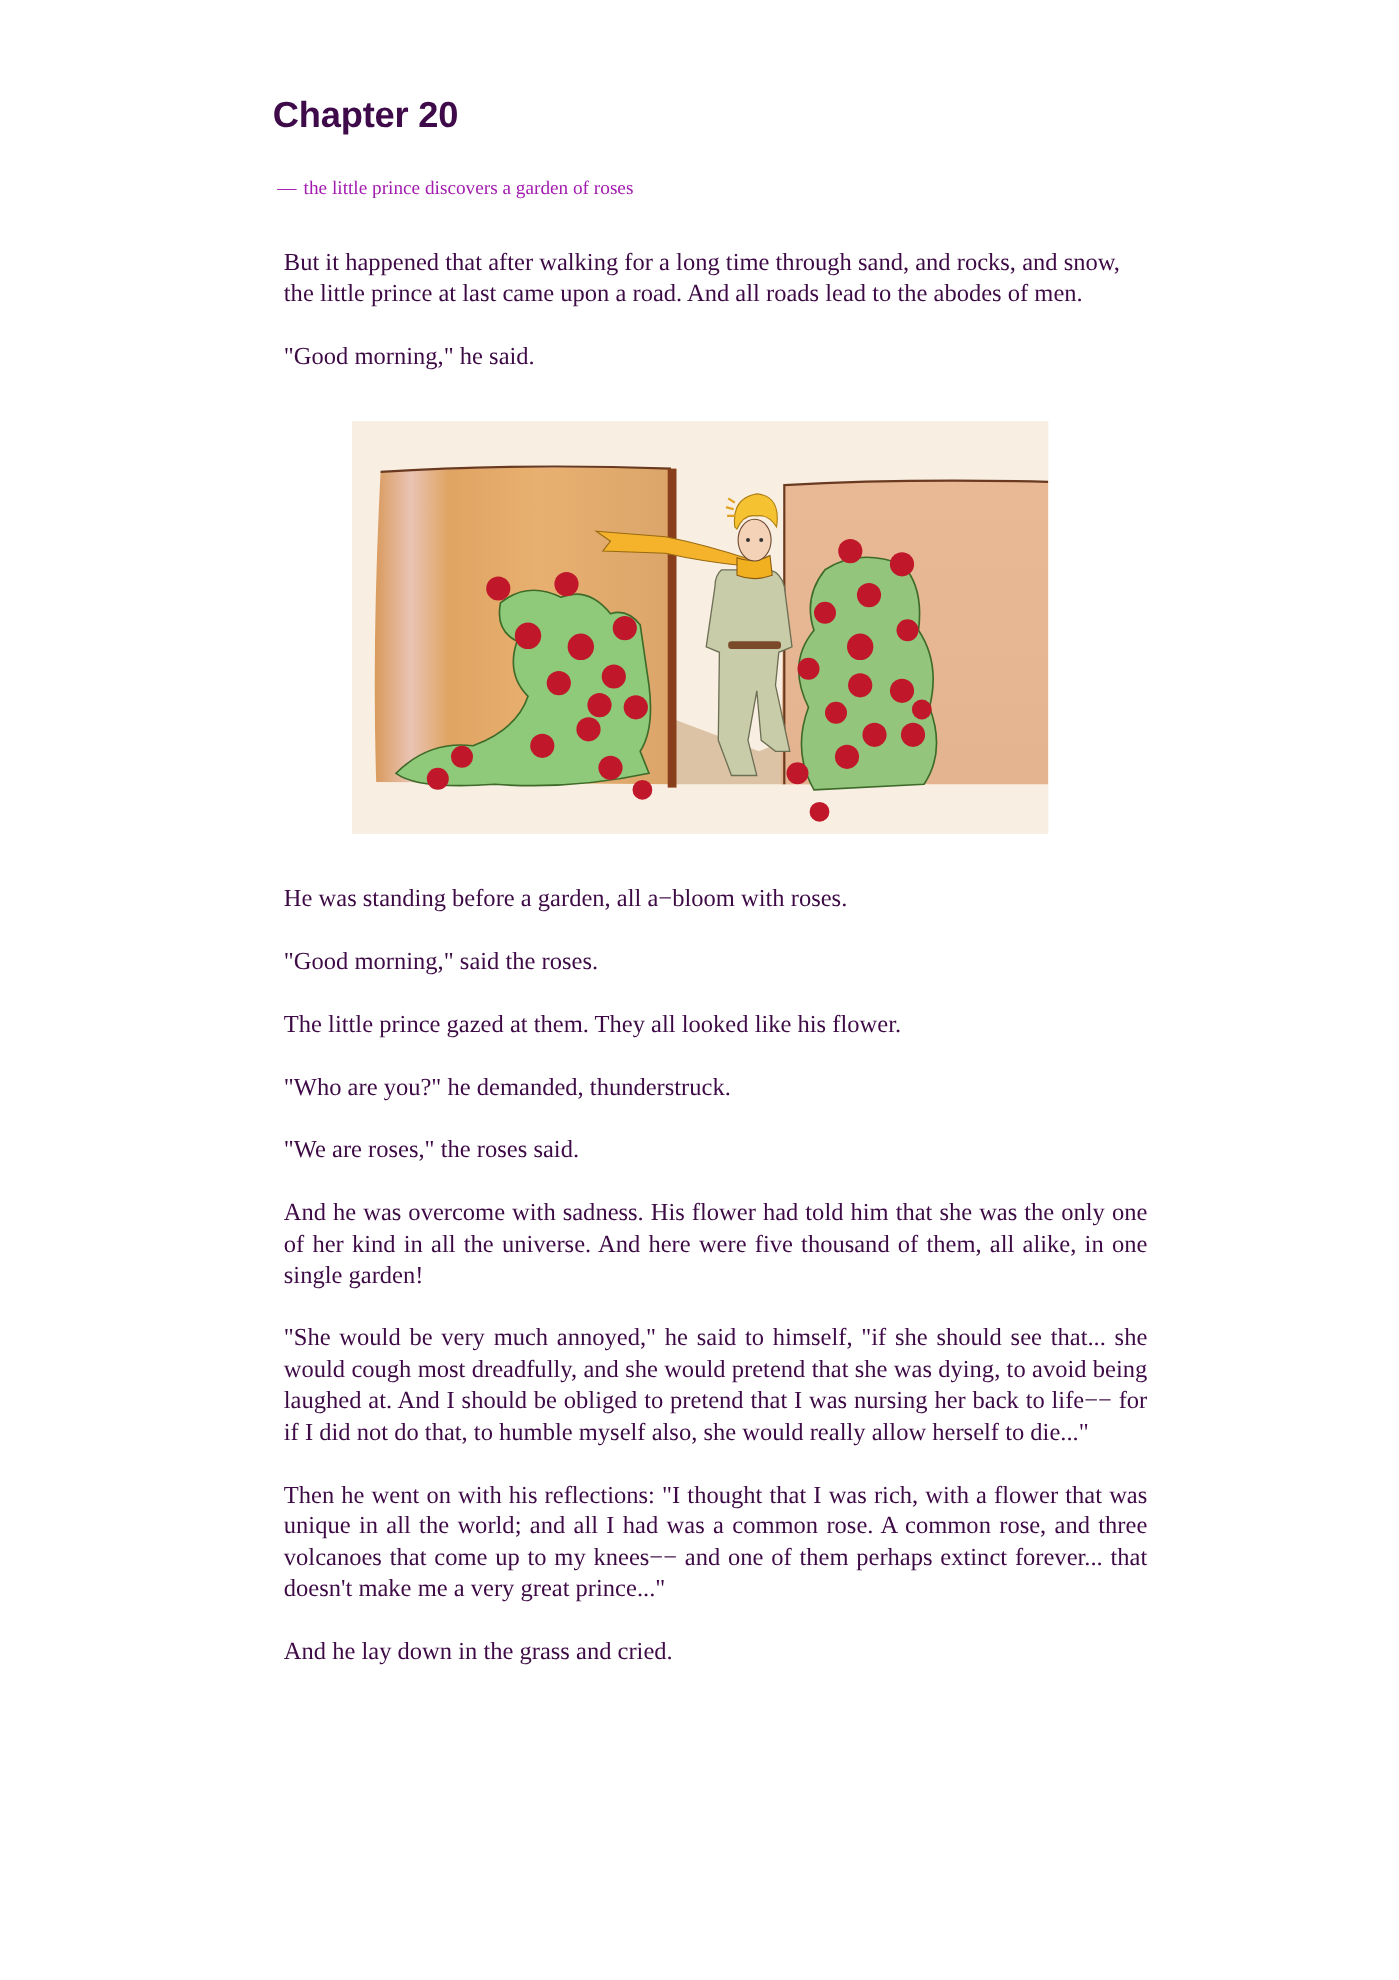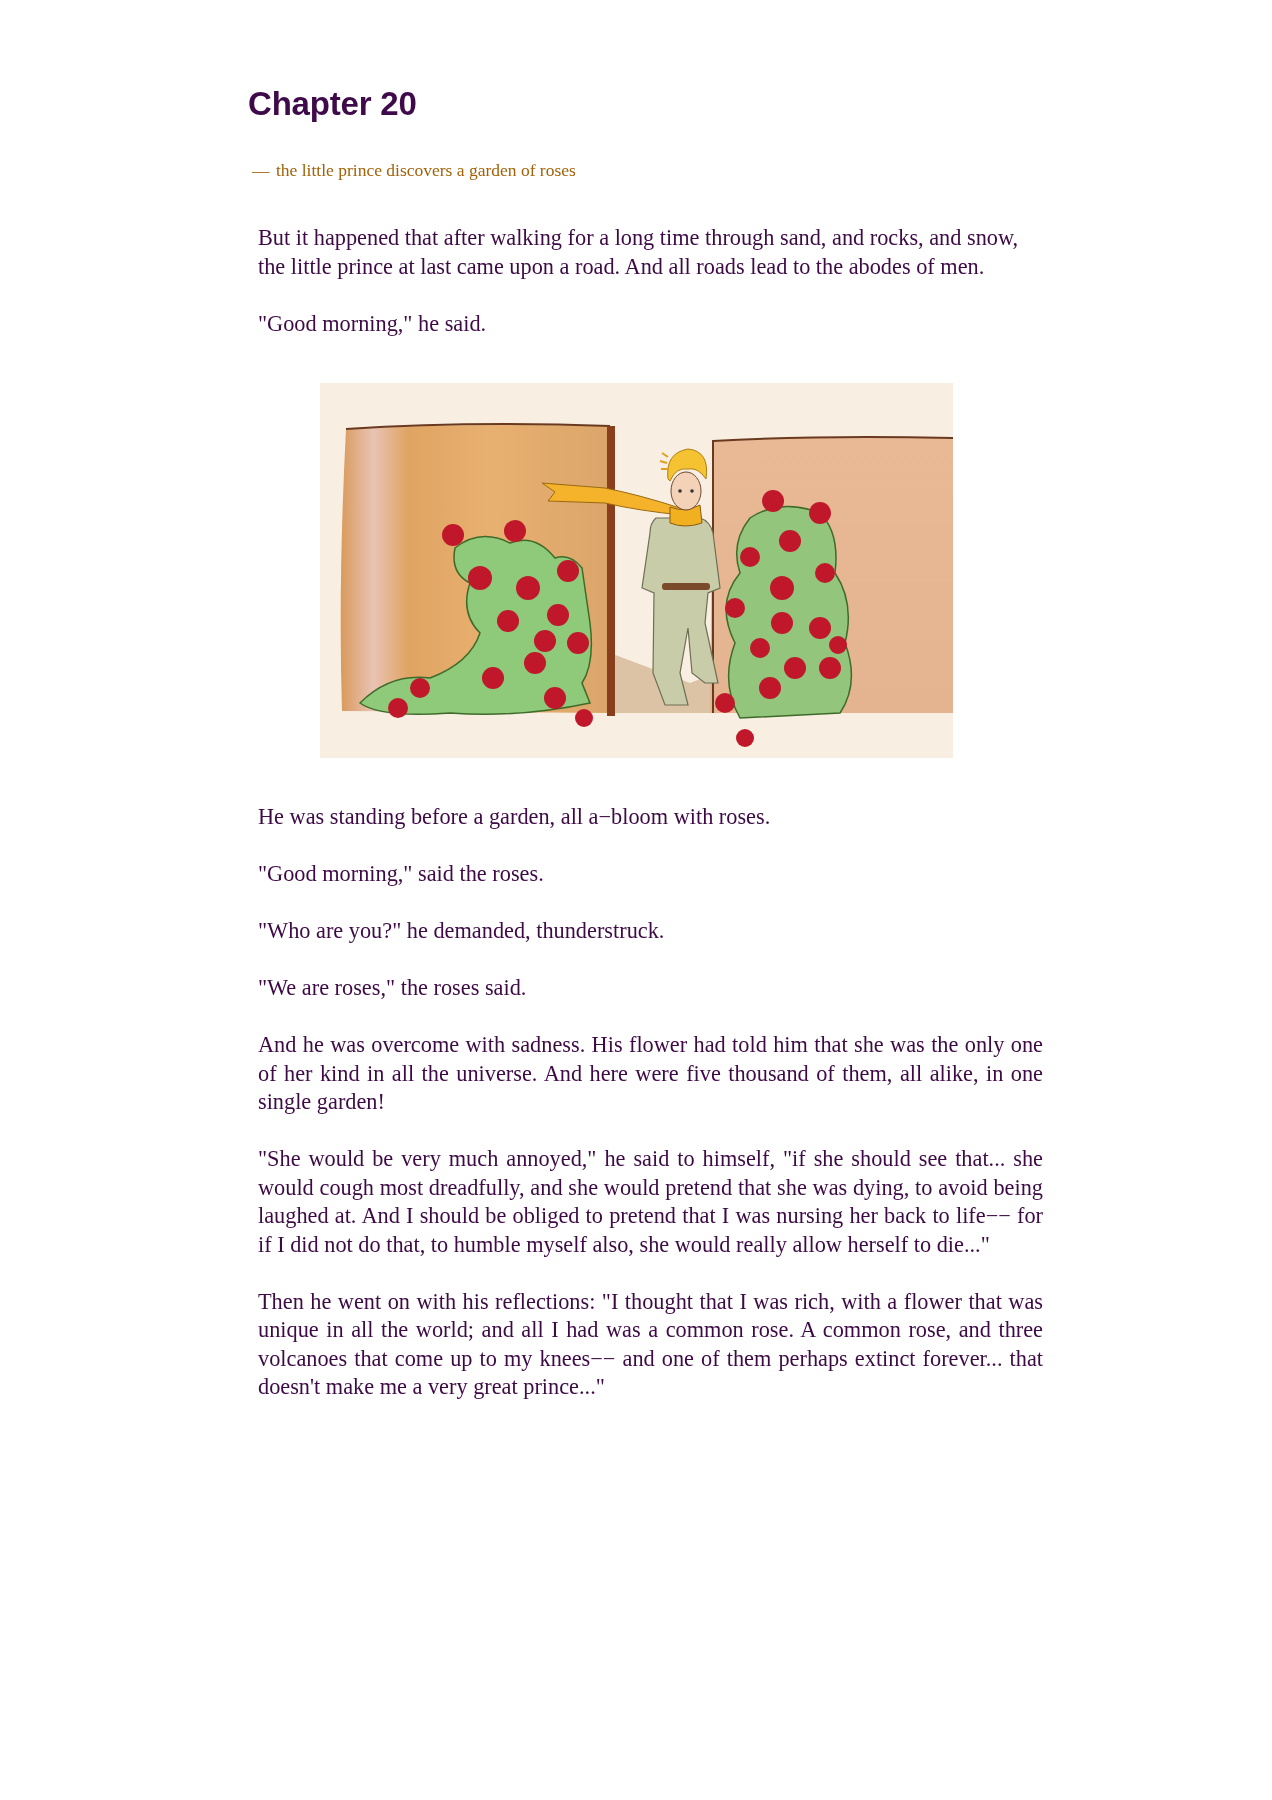--- a/index.html
+++ b/index.html
@@ -5,21 +5,21 @@
   html, body { margin: 0; padding: 0; background: #ffffff; }
   body { width: 1272px; height: 1800px; position: relative; overflow: hidden; }
   .page { position: absolute; left: 248px; top: 0; width: 785px; color: #3d0a45; }
   .chapter-title {
     position: absolute; left: 0; top: 78px; margin: 0;
     font-family: "Liberation Sans", sans-serif; font-weight: bold;
     font-size: 33px; line-height: 52px; color: #3f0a4a; letter-spacing: -0.2px;
   }
   .subtitle {
     position: absolute; left: 4px; top: 159px; margin: 0;
-    font-family: "Liberation Serif", serif; font-size: 17.5px; line-height: 22px; color: #a16207;
+    font-family: "Liberation Serif", serif; font-size: 17.5px; line-height: 22px; color: #a21caf;
   }
   .subtitle .dash { display: inline-block; width: 24px; }
   .body-text {
     position: absolute; left: 0; width: 785px;
     font-family: "Liberation Serif", serif; font-size: 22.3px; line-height: 28.5px;
     text-align: justify; color: #3d0a45; margin: 10px;
   }
   .body-text p { margin: 0 0 28.5px 0; }
   .body-text p.last-line-left { text-align: left; }
   .block1 { top: 214px; }
@@ -40,25 +40,27 @@
   </div>
 
   <div class="body-text block1">
     <p class="last-line-left">But it happened that after walking for a long time through sand, and rocks, and snow, the little prince at last came upon a road. And all roads lead to the abodes of men.</p>
     <p>"Good morning," he said.</p>
   </div>
 
   <div class="body-text block2">
     <p>He was standing before a garden, all a−bloom with roses.</p>
     <p>"Good morning," said the roses.</p>
+    <p>The little prince gazed at them. They all looked like his flower.</p>
     <p>"Who are you?" he demanded, thunderstruck.</p>
     <p>"We are roses," the roses said.</p>
     <p>And he was overcome with sadness. His flower had told him that she was the only one of her kind in all the universe. And here were five thousand of them, all alike, in one single garden!</p>
     <p>"She would be very much annoyed," he said to himself, "if she should see that... she would cough most dreadfully, and she would pretend that she was dying, to avoid being laughed at. And I should be obliged to pretend that I was nursing her back to life−− for if I did not do that, to humble myself also, she would really allow herself to die..."</p>
     <p>Then he went on with his reflections: "I thought that I was rich, with a flower that was unique in all the world; and all I had was a common rose. A common rose, and three volcanoes that come up to my knees−− and one of them perhaps extinct forever... that doesn't make me a very great prince..."</p>
+    <p>And he lay down in the grass and cried.</p>
   </div>
 </div>
 
 <div class="illustration">
   <svg viewBox="0 0 633 375" xmlns="http://www.w3.org/2000/svg">
     <defs>
       <linearGradient id="wallGrad" x1="0" y1="0" x2="1" y2="0">
         <stop offset="0" stop-color="#d99a5c"></stop>
         <stop offset="0.12" stop-color="#e9c3b4"></stop>
         <stop offset="0.25" stop-color="#e0a462"></stop>

